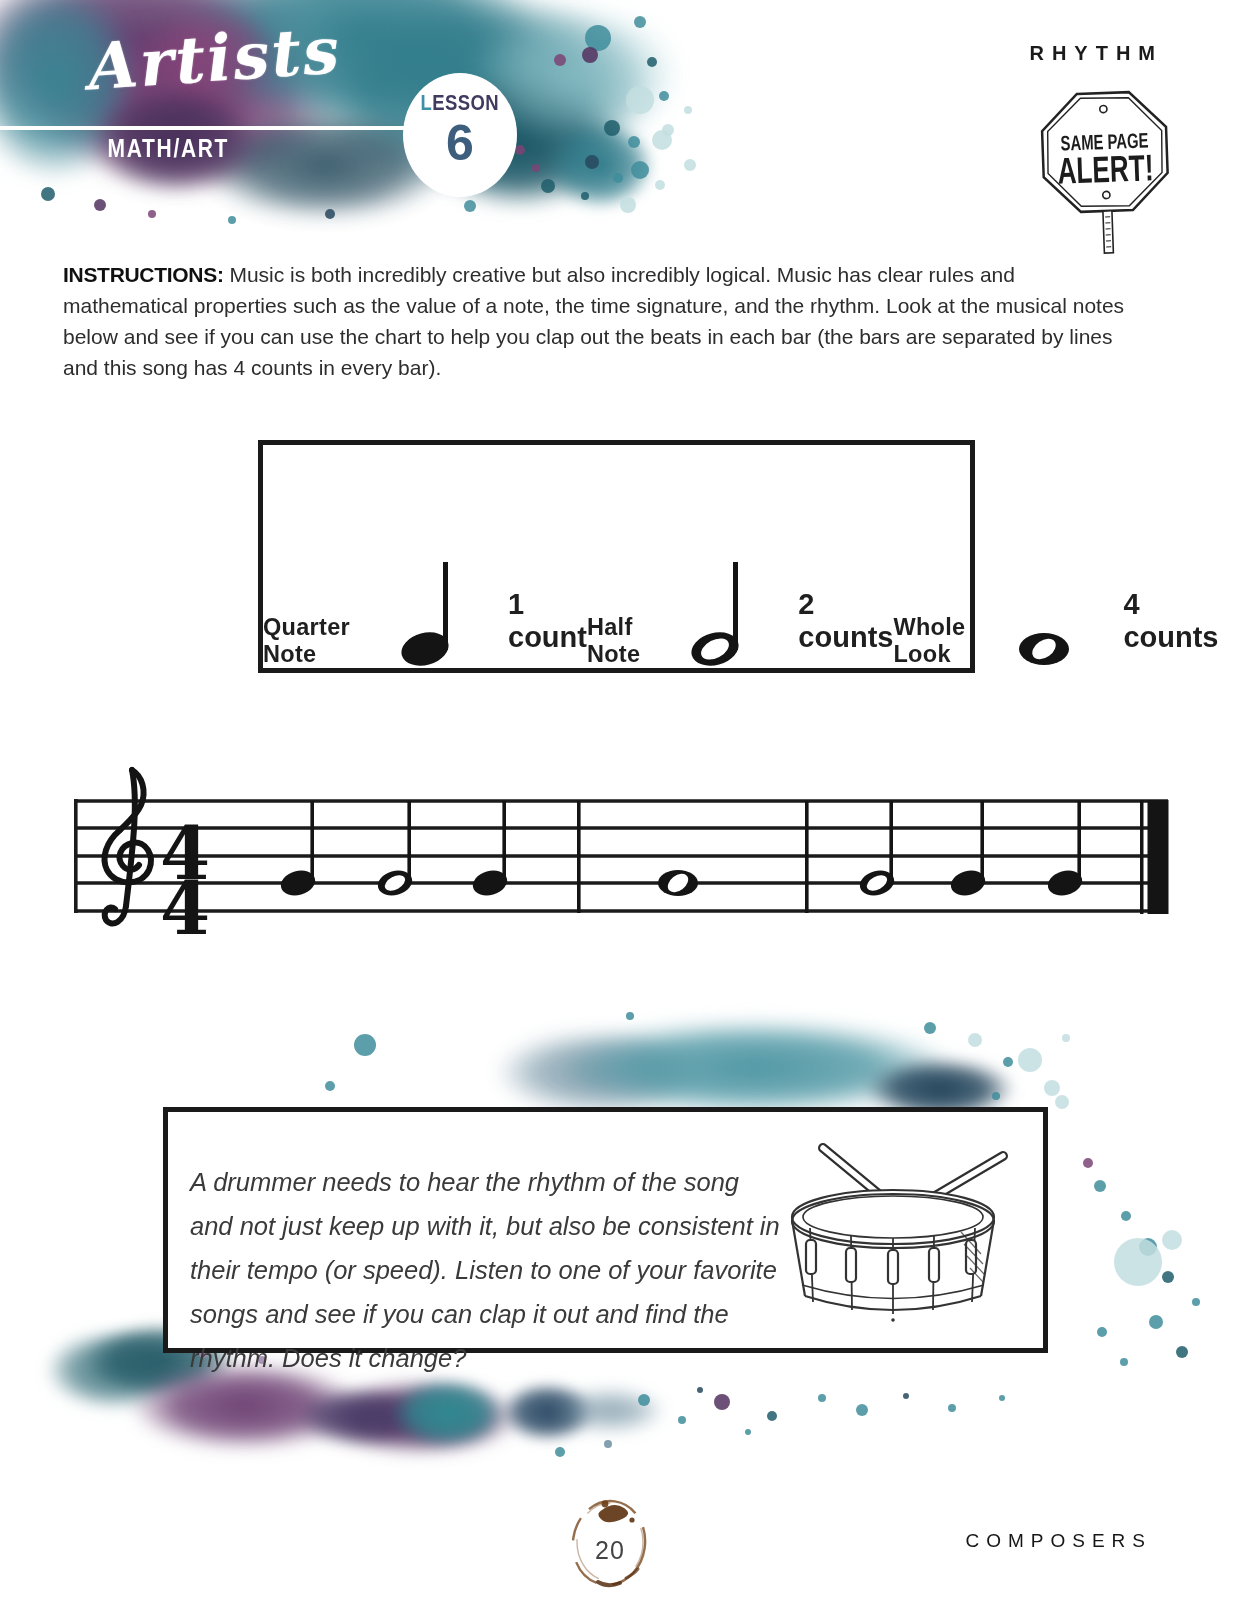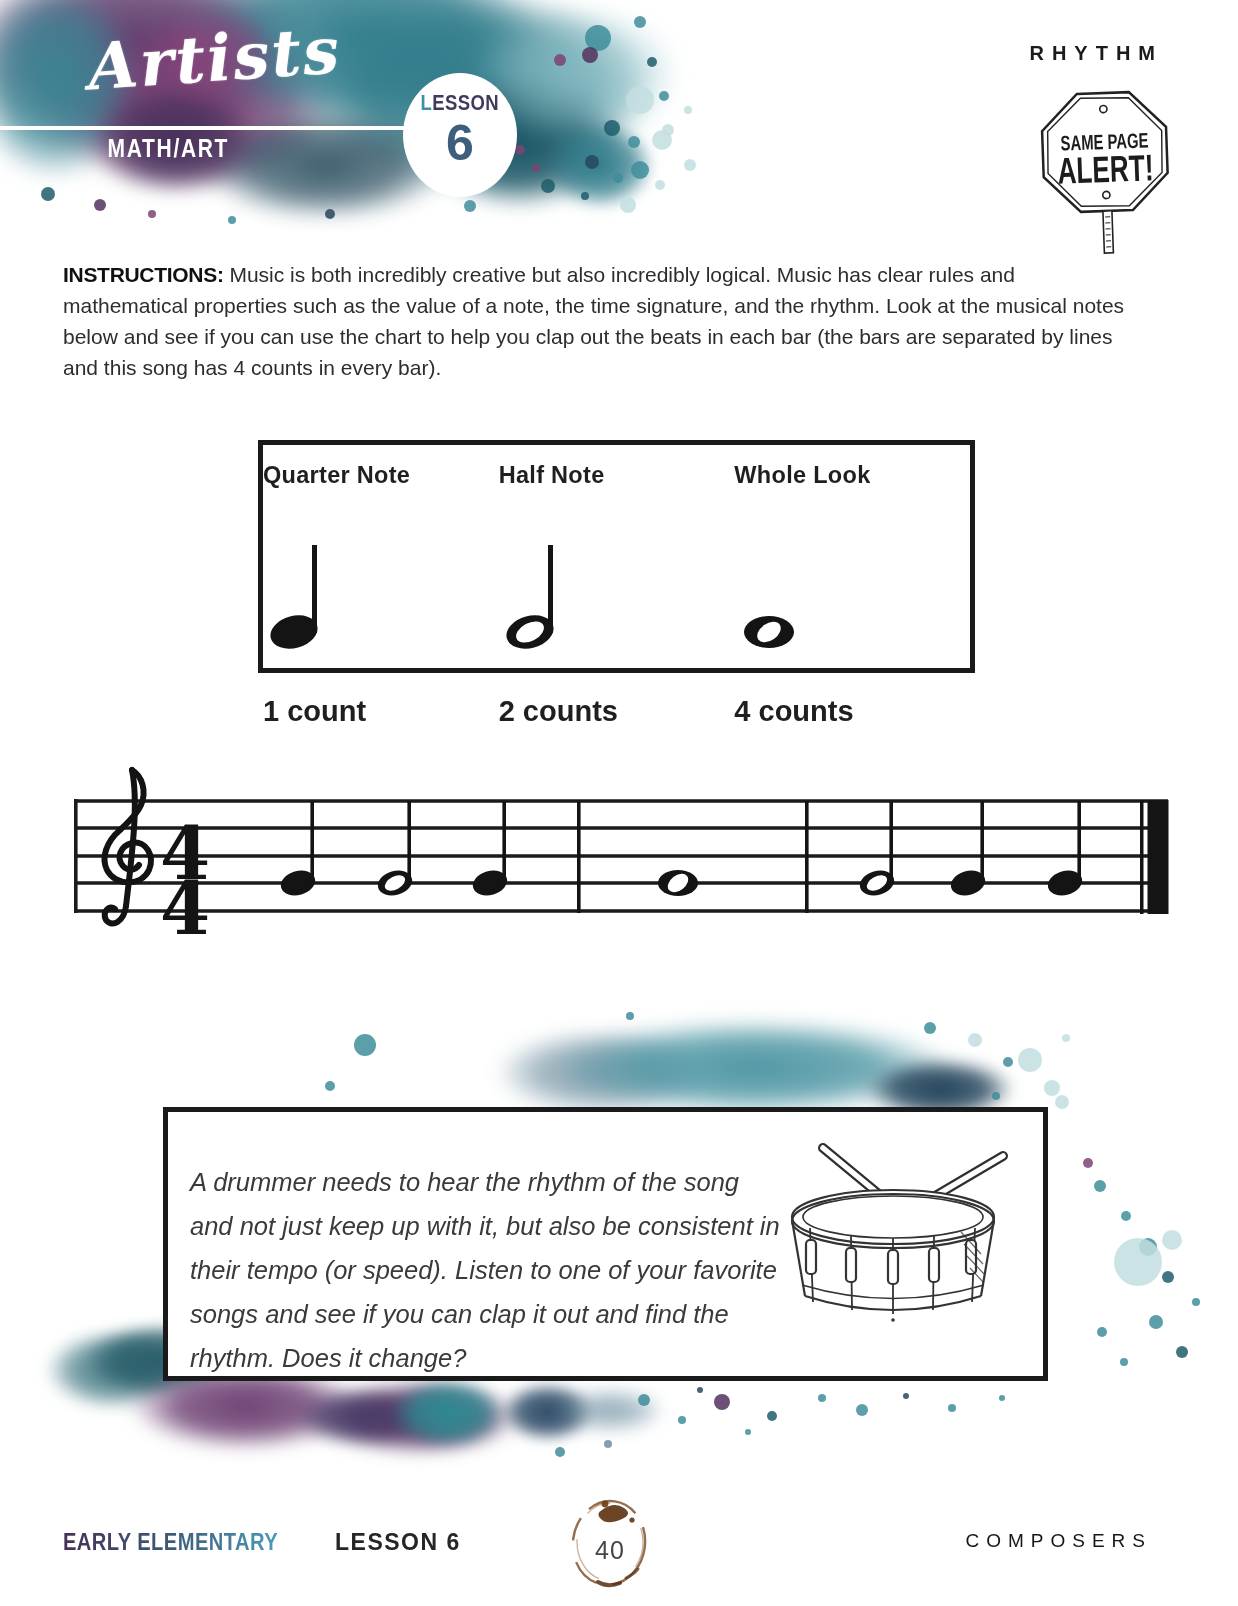--- a/index.html
+++ b/index.html
@@ -30,30 +30,30 @@
   .alert-wrap{left:1022px;top:86px;width:166px;height:172px;z-index:3;}
 
   
   .instructions{left:63px;top:238px;width:1074px;font-size:21px;line-height:31px;
     color:#2d2d2d;z-index:2;}
   .ins-label{font-weight:800;color:#101010;letter-spacing:-.3px;}
 
   
   .note-chart{left:258px;top:440px;width:717px;height:233px;border:5px solid #1a1a1a;
     box-sizing:border-box;background:#fff;display:flex;z-index:2;}
-  .nc-col{flex:1;display:flex;flex-direction:column;align-items:flex-start;height:100%;gap:44px;}
+  .nc-col{flex:1;display:flex;flex-direction:row;align-items:flex-end;height:100%;gap:44px;}
   .nc-head{margin-top:17px;font-size:23.5px;font-weight:700;color:#1f1f1f;letter-spacing:.3px;}
   .nc-glyph{margin-top:6px;height:112px;display:flex;align-items:flex-end;justify-content:center;}
   .nc-count{margin-top:auto;margin-bottom:14px;font-size:29px;font-weight:700;color:#1f1f1f;}
 
   
   .staff-svg{left:0;top:750px;z-index:2;}
 
   
-  .callout{left:163px;top:1107px;width:885px;height:274px;border:5px solid #1a1a1a;
+  .callout{left:163px;top:1107px;width:885px;height:246px;border:5px solid #1a1a1a;
     box-sizing:border-box;background:#fff;z-index:2;}
   .callout-text{position:absolute;left:22px;top:22px;width:595px;font-style:italic;
     font-size:25.5px;line-height:44px;color:#3a3a3a;}
   .drum-wrap{position:absolute;right:28px;top:20px;}
 
   
   .footer-left{left:63px;top:1528px;display:flex;align-items:baseline;gap:16px;z-index:3;}
   .f-level{font-weight:800;font-size:24px;letter-spacing:.5px;
     background:linear-gradient(90deg,#463156,#3c5a77,#4a9cb7);
     -webkit-background-clip:text;background-clip:text;color:transparent;}
@@ -241,35 +241,31 @@
     <div class="blob" style="left:45px;top:30px;width:140px;height:80px;background:radial-gradient(closest-side,#4a7d87,#4a7d87bb 60%,transparent);filter:blur(7px);border-radius:50%;"></div>
     <div class="blob" style="left:85px;top:22px;width:150px;height:75px;background:radial-gradient(closest-side,#275d69,#275d69cc 60%,transparent);filter:blur(6px);border-radius:55% 45% 50% 50%/50% 50% 45% 55%;"></div>
     <div class="blob" style="left:130px;top:62px;width:230px;height:88px;background:radial-gradient(closest-side,#6d4173,#6d4173cc 60%,transparent);filter:blur(8px);border-radius:45% 55% 55% 45%/55% 45% 50% 50%;"></div>
     <div class="blob" style="left:320px;top:80px;width:200px;height:75px;background:radial-gradient(closest-side,#532f60,#532f60cc 60%,transparent);filter:blur(8px);border-radius:50%;"></div>
     <div class="blob" style="left:295px;top:88px;width:130px;height:58px;background:radial-gradient(closest-side,#473a66,#473a66bb 60%,transparent);filter:blur(7px);border-radius:50%;"></div>
     <div class="blob" style="left:390px;top:78px;width:115px;height:70px;background:radial-gradient(closest-side,#2f8a91,#2f8a91cc 60%,transparent);filter:blur(6px);border-radius:50%;"></div>
     <div class="blob" style="left:500px;top:82px;width:95px;height:60px;background:radial-gradient(closest-side,#2b4a66,#2b4a66cc 60%,transparent);filter:blur(6px);border-radius:50%;"></div>
     <div class="blob" style="left:555px;top:88px;width:110px;height:45px;background:radial-gradient(closest-side,#6f8fa0,#6f8fa0aa 60%,transparent);filter:blur(8px);opacity:.75;border-radius:50%;"></div>
   </div>
 
-  <div class="abs footer-left">
-    <span class="f-level condensed">EARLY ELEMENTARY</span>
-    <span class="f-lesson">LESSON 6</span>
-  </div>
   <div class="abs page-num">
     <svg width="100" height="116" viewBox="0 0 100 116">
       <ellipse cx="49" cy="61" rx="36" ry="42" fill="none" stroke="#7a4a22" stroke-width="2.4" opacity="0.8" stroke-dasharray="52 16 30 22 24 12" transform="rotate(8 49 61)"></ellipse>
       <ellipse cx="50" cy="60" rx="33" ry="39" fill="none" stroke="#8a5a30" stroke-width="1.4" opacity="0.45" stroke-dasharray="26 42 48 28"></ellipse>
       <path d="M42 28 q12 -9 22 -2 q9 6 -2 11 q-16 7 -22 -1 q-4 -5 2 -8 Z" fill="#5f3413" opacity="0.92"></path>
       <circle cx="72" cy="38" r="2.6" fill="#5f3413" opacity="0.9"></circle>
       <circle cx="45" cy="22" r="3.4" fill="#6b3c16" opacity="0.9"></circle>
       <path d="M38 100 q10 6 22 1" stroke="#572f10" stroke-width="4" fill="none" opacity="0.85" stroke-linecap="round"></path>
       <path d="M66 96 q8 -4 12 -9" stroke="#572f10" stroke-width="3" fill="none" opacity="0.7" stroke-linecap="round"></path>
     </svg>
-    <div class="page-num-text">40</div>
+    <div class="page-num-text">20</div>
   </div>
   <div class="abs footer-right">COMPOSERS</div>
 
   <div class="abs" id="speckles" style="left:0;top:0;width:1238px;height:1606px;z-index:1;">
       <div class="dot" style="left: 585px; top: 25px; width: 26px; height: 26px; background: rgb(63, 141, 155); opacity: 0.85;"></div>
       <div class="dot" style="left: 634px; top: 16px; width: 12px; height: 12px; background: rgb(63, 141, 155); opacity: 0.85;"></div>
       <div class="dot" style="left: 647px; top: 57px; width: 10px; height: 10px; background: rgb(31, 93, 107); opacity: 0.85;"></div>
       <div class="dot" style="left: 659px; top: 91px; width: 10px; height: 10px; background: rgb(63, 141, 155); opacity: 0.85;"></div>
       <div class="dot" style="left: 604px; top: 120px; width: 16px; height: 16px; background: rgb(31, 93, 107); opacity: 0.85;"></div>
       <div class="dot" style="left: 628px; top: 136px; width: 12px; height: 12px; background: rgb(63, 141, 155); opacity: 0.85;"></div>

